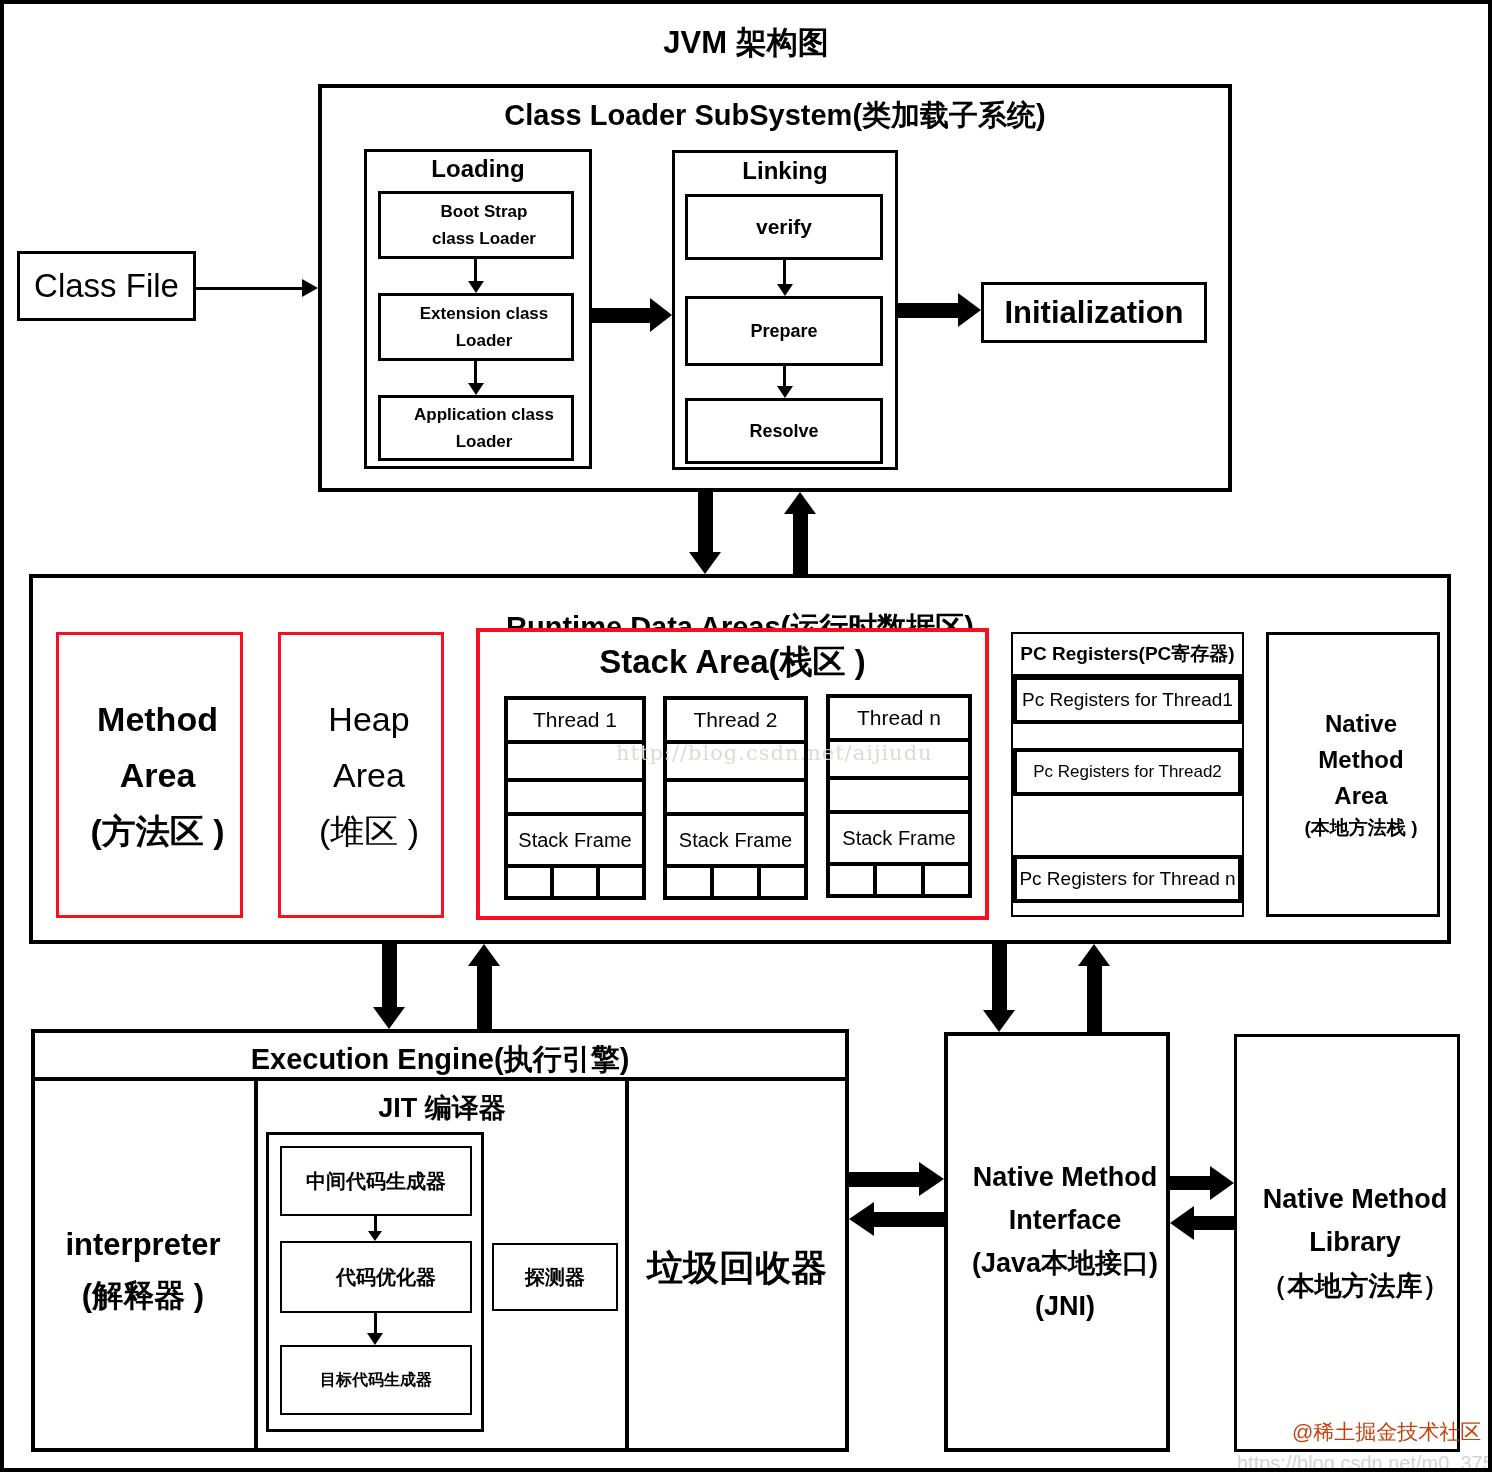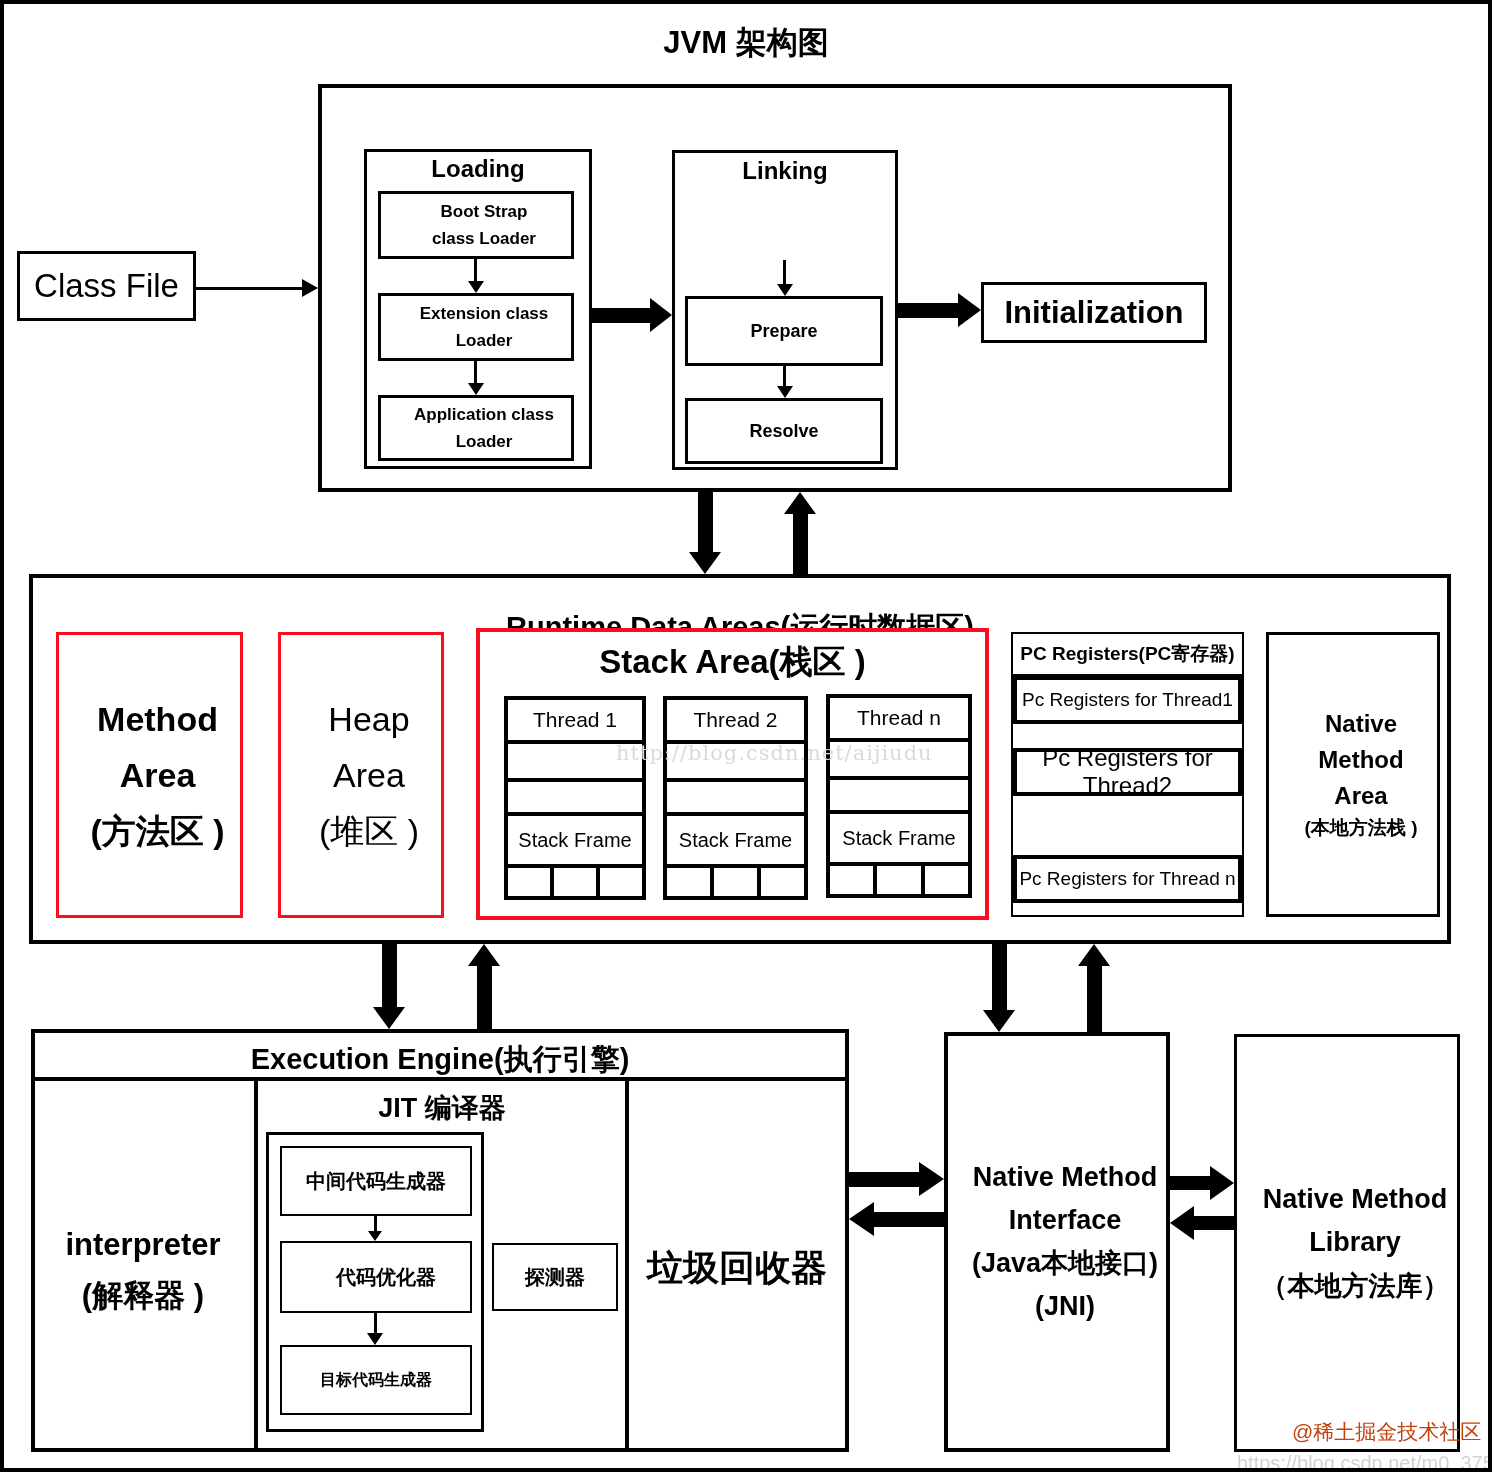--- a/index.html
+++ b/index.html
@@ -37,20 +37,21 @@
   <div class="t" style="left:0;top:18px;width:100%;font-size:31px;">JVM 架构图</div>
 
   <div class="box" style="left:13px;top:247px;width:179px;height:70px;font-size:33px;font-weight:normal;">
     <span>Class File</span>
   </div>
 
   <div class="sh" style="left:192px;top:283px;width:108px;height:3px;"></div>
   <div class="tri" style="left:298px;top:275px;border-left:16px solid #000;border-top:9px solid transparent;border-bottom:9px solid transparent;"></div>
 
   <div class="box b4" style="left:314px;top:80px;width:914px;height:408px;"></div>
+  <div class="t" style="left:314px;top:92px;width:914px;font-size:29px;">Class Loader SubSystem(类加载子系统)</div>
 
   <div class="box" style="left:360px;top:145px;width:228px;height:320px;align-items:flex-start;"></div>
   <div class="t" style="left:360px;top:151px;width:228px;font-size:24px;">Loading</div>
   <div class="box col" style="left:374px;top:187px;width:196px;height:68px;font-size:17px;font-weight:bold;line-height:1.6;">
     <span>Boot Strap</span>
     <span>class Loader</span>
   </div>
   <div class="sh" style="left:470px;top:255px;width:3px;height:22px;"></div>
   <div class="tri" style="left:464px;top:277px;border-top:12px solid #000;border-left:8px solid transparent;border-right:8px solid transparent;"></div>
   <div class="box col" style="left:374px;top:289px;width:196px;height:68px;font-size:17px;font-weight:bold;line-height:1.6;">
@@ -62,20 +63,23 @@
   <div class="box col" style="left:374px;top:391px;width:196px;height:66px;font-size:17px;font-weight:bold;line-height:1.6;">
     <span>Application class</span>
     <span>Loader</span>
   </div>
 
   <div class="sh" style="left:588px;top:304px;width:58px;height:15px;"></div>
   <div class="tri" style="left:646px;top:294px;border-left:22px solid #000;border-top:17px solid transparent;border-bottom:17px solid transparent;"></div>
 
   <div class="box" style="left:668px;top:146px;width:226px;height:320px;"></div>
   <div class="t" style="left:668px;top:153px;width:226px;font-size:24px;">Linking</div>
+  <div class="box" style="left:681px;top:190px;width:198px;height:66px;font-size:21px;font-weight:bold;">
+    <span>verify</span>
+  </div>
   <div class="sh" style="left:779px;top:256px;width:3px;height:24px;"></div>
   <div class="tri" style="left:773px;top:280px;border-top:12px solid #000;border-left:8px solid transparent;border-right:8px solid transparent;"></div>
   <div class="box" style="left:681px;top:292px;width:198px;height:70px;font-size:18px;font-weight:bold;">
     <span>Prepare</span>
   </div>
   <div class="sh" style="left:779px;top:362px;width:3px;height:20px;"></div>
   <div class="tri" style="left:773px;top:382px;border-top:12px solid #000;border-left:8px solid transparent;border-right:8px solid transparent;"></div>
   <div class="box" style="left:681px;top:394px;width:198px;height:66px;font-size:18px;font-weight:bold;">
     <span>Resolve</span>
   </div>
@@ -148,21 +152,21 @@
 
   <div class="wm" style="left:612px;top:737px;font-size:21px;letter-spacing:1px;color:#dcdad3;">http://blog.csdn.net/aijiudu</div>
 
   <div class="box b2" style="left:1007px;top:628px;width:233px;height:285px;"></div>
   <div class="box" style="left:1009px;top:630px;width:229px;height:42px;border:none;border-bottom:2px solid #000;font-size:19px;font-weight:bold;">
     <span>PC Registers(PC寄存器)</span>
   </div>
   <div class="box b4" style="left:1009px;top:672px;width:229px;height:48px;font-size:19px;">
     <span>Pc Registers for Thread1</span>
   </div>
-  <div class="box b4" style="left:1009px;top:744px;width:229px;height:48px;font-size:24px;">
+  <div class="box b4" style="left:1009px;top:744px;width:229px;height:48px;font-size:17px;">
     <span>Pc Registers for Thread2</span>
   </div>
   <div class="box b4" style="left:1009px;top:851px;width:229px;height:48px;font-size:19px;">
     <span>Pc Registers for Thread n</span>
   </div>
 
   <div class="box col" style="left:1262px;top:628px;width:174px;height:285px;font-size:24px;font-weight:bold;line-height:1.5;">
     <span>Native</span>
     <span>Method</span>
     <span>Area</span>

